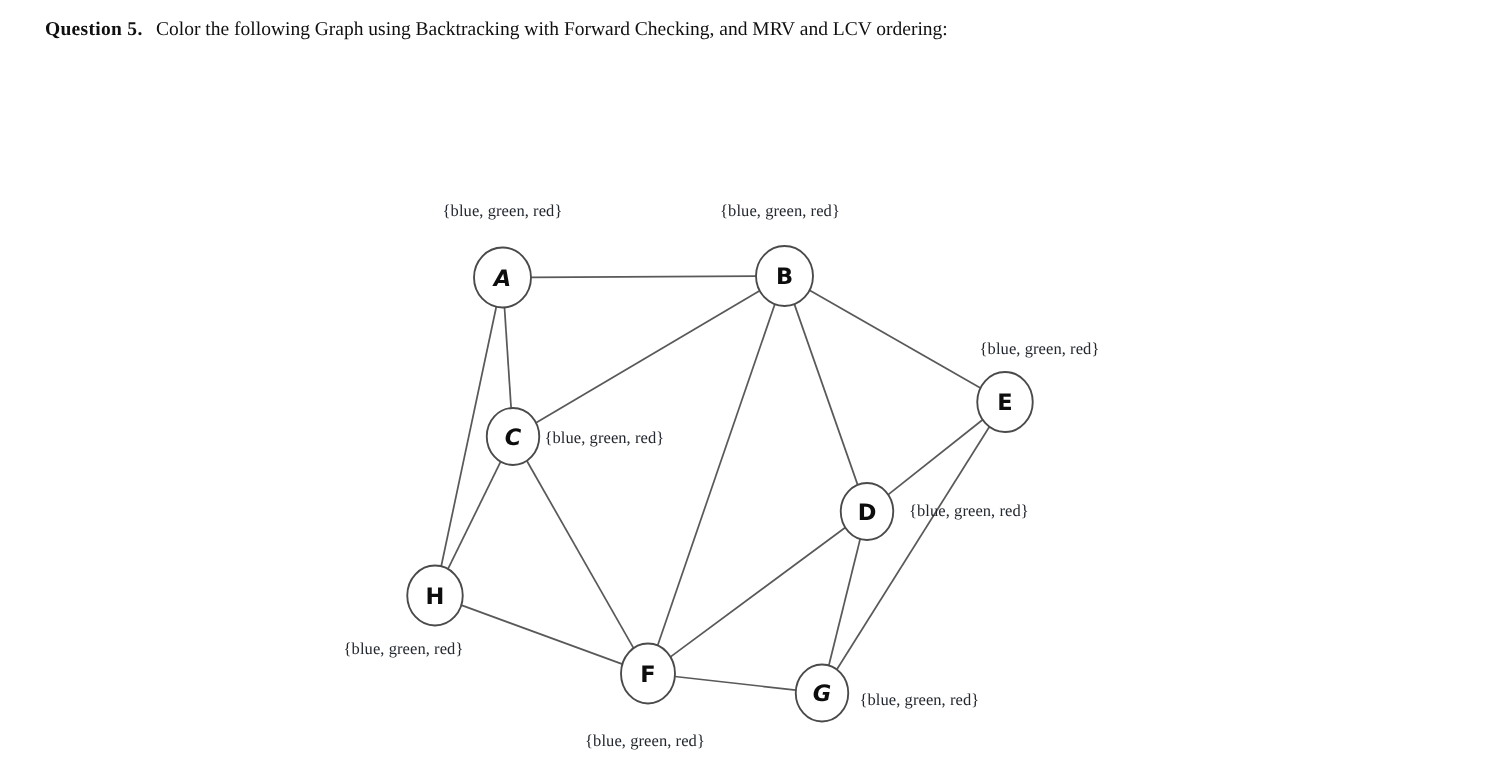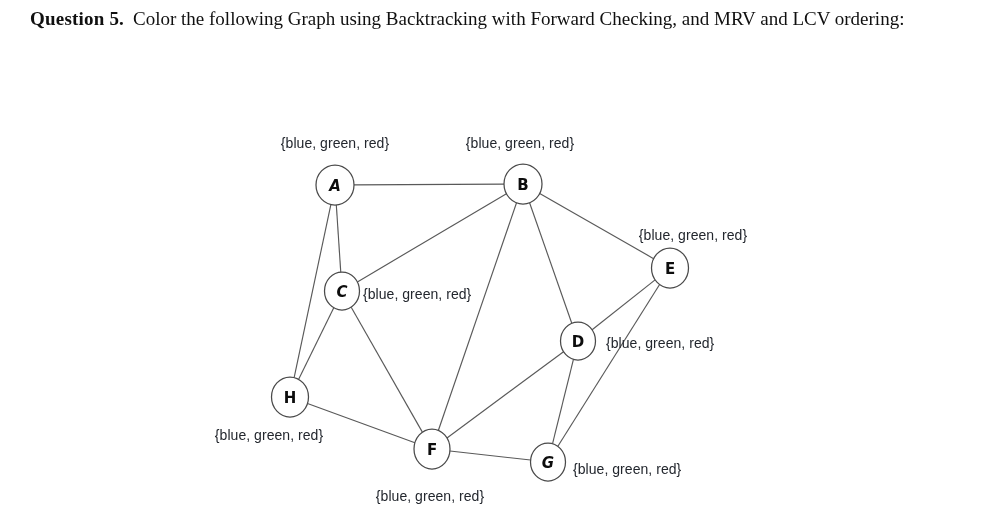--- a/index.html
+++ b/index.html
@@ -15,21 +15,21 @@
     font-family: "Liberation Sans", sans-serif;
   }
 
   
   #question-block {
     position: absolute;
     left: 30px;
     top: 6px;
     width: 930px;
     font-family: "Liberation Serif", serif;
-    font-size: 19px;
+    font-size: 13px;
     line-height: 26px;
     color: #101010;
     text-align: left;
   }
   #question-label {
     font-weight: bold;
     letter-spacing: 0.2px;
   }
   #question-text {
     margin-left: 9px;
@@ -68,22 +68,22 @@
     font-style: italic;
     fill: #0d0d0d;
     text-anchor: middle;
     dominant-baseline: central;
   }
   .node-letter.upright {
     font-style: normal;
   }
   .domain-label {
     position: absolute;
-    font-family: Liberation Sans, sans-serif;
-    font-size: 14px;
+    font-family: Liberation Serif, serif;
+    font-size: 11px;
     color: #23272e;
     white-space: nowrap;
     letter-spacing: 0.05px;
   }
   .domain-label.center {
     transform: translateX(-50%);
   }
 </style>
 </head>
 <body>

